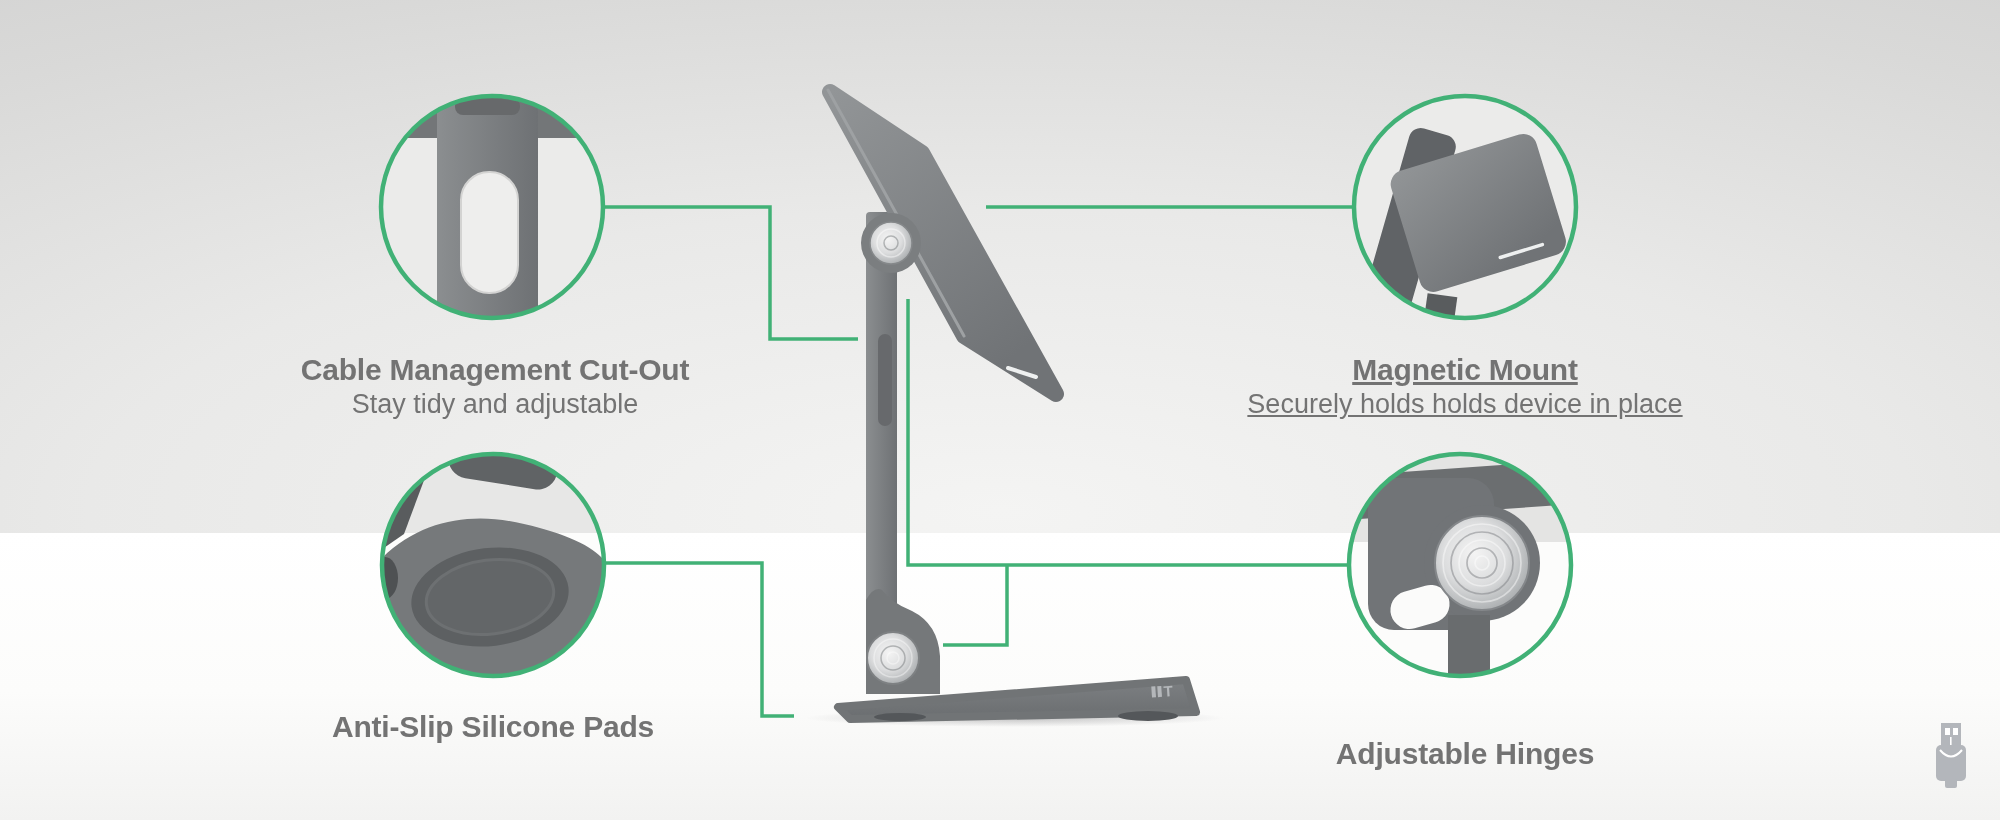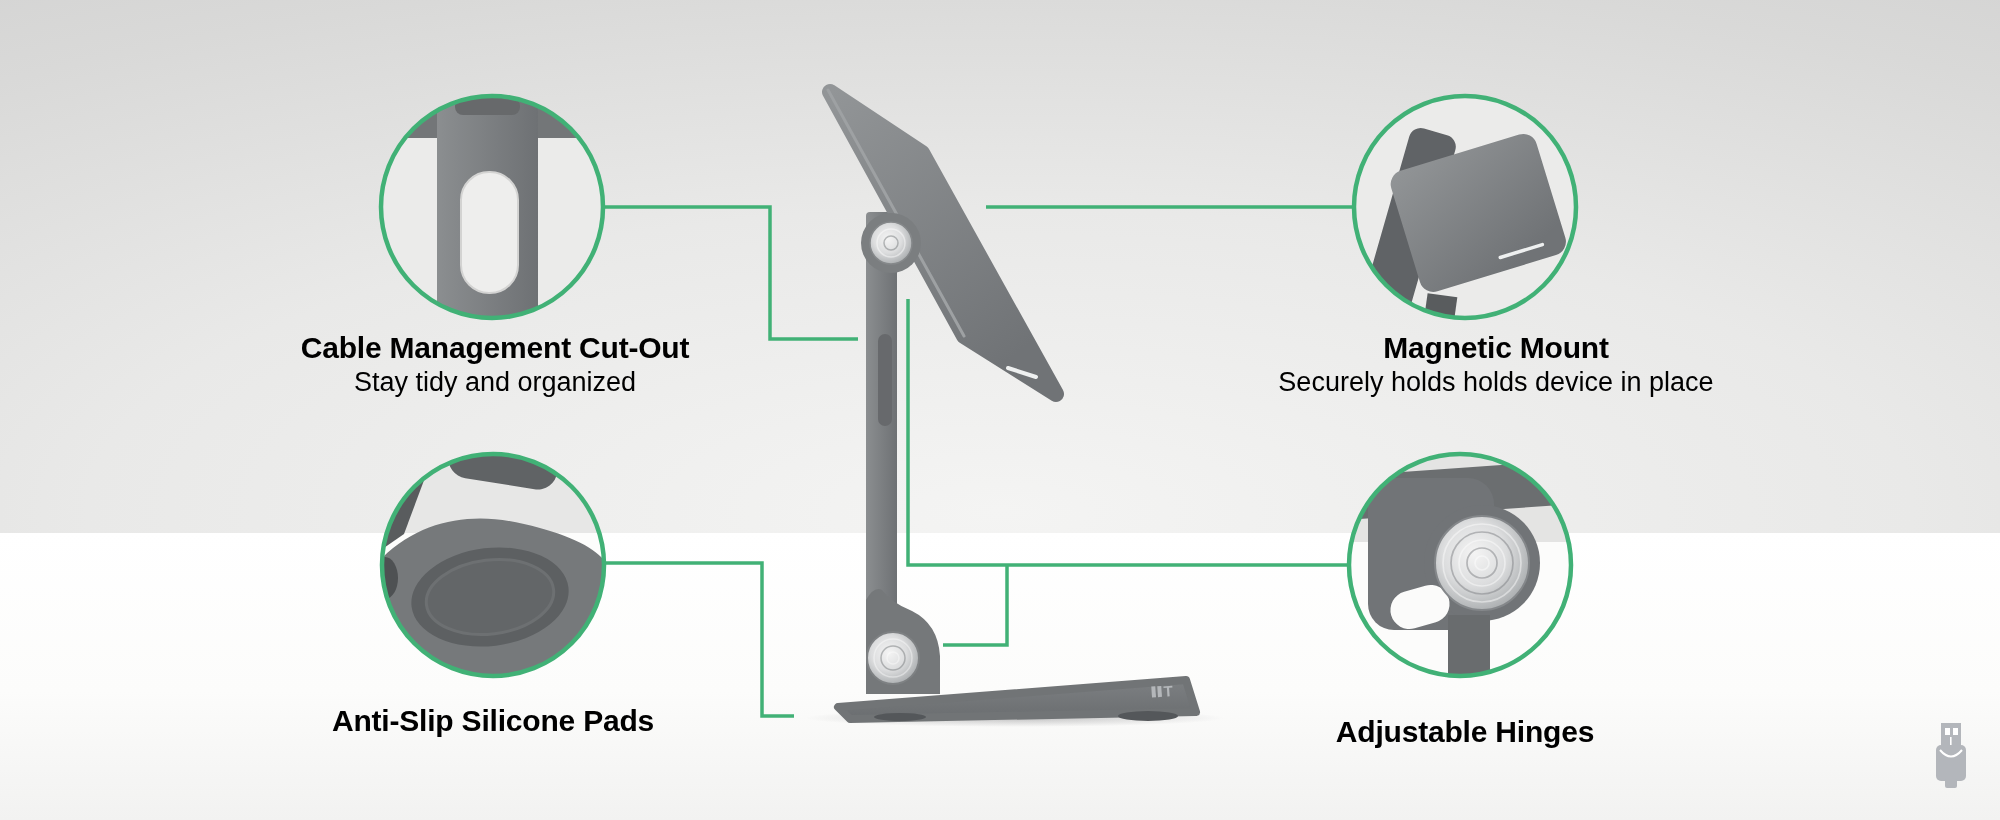--- a/index.html
+++ b/index.html
@@ -13,21 +13,21 @@
   .wall{
     position:absolute;left:0;top:0;width:2000px;height:533px;
     background:radial-gradient(120% 150% at 50% 96%, #f4f4f3 0%, #e9e9e8 38%, #d9d9d8 68%, #cbcbcb 100%);
   }
   .floor{
     position:absolute;left:0;top:533px;width:2000px;height:287px;
     background:linear-gradient(180deg,#ffffff 0%, #fcfcfb 55%, #f2f2f1 100%);
   }
   svg{position:absolute;left:0;top:0;}
   .callout-text{
-    position:absolute;width:700px;text-align:center;color:#000000;
+    position:absolute;width:700px;text-align:center;color:#737373;margin-top:22px;
   }
   .callout-title{
     font-size:30px;font-weight:700;line-height:34px;letter-spacing:-0.2px;
   }
   .callout-sub{
     font-size:27px;font-weight:400;line-height:34px;white-space:pre-line;
   }
 </style>
 </head>
 <body>
@@ -188,28 +188,28 @@
       <rect x="1953" y="728" width="5" height="7" fill="#ffffff"></rect>
       <rect x="1950" y="737" width="1.6" height="8" fill="#ffffff"></rect>
       <rect x="1936" y="745" width="30" height="36" rx="5"></rect>
       <path d="M 1940,750 Q 1951,763 1962,750" stroke="#ffffff" stroke-width="2" fill="none"></path>
       <rect x="1945" y="779" width="12" height="9" rx="2"></rect>
     </g>
   </svg>
 
   <div class="callout-text" style="left:145px;top:331px;">
     <div class="callout-title">Cable Management Cut-Out</div>
-    <div class="callout-sub">Stay tidy and organized</div>
-  </div>
-
-  <div class="callout-text" style="left:1146px;top:331px;">
+    <div class="callout-sub">Stay tidy and adjustable</div>
+  </div>
+
+  <div class="callout-text" style="left:1115px;top:331px;text-decoration:underline;">
     <div class="callout-title">Magnetic Mount</div>
     <div class="callout-sub">Securely holds holds device in place</div>
   </div>
 
-  <div class="callout-text" style="left:143px;top:704px;">
+  <div class="callout-text" style="left:143px;top:688px;">
     <div class="callout-title">Anti-Slip Silicone Pads</div>
   </div>
 
   <div class="callout-text" style="left:1115px;top:715px;">
     <div class="callout-title">Adjustable Hinges</div>
   </div>
 </div>
 
 </body></html>

